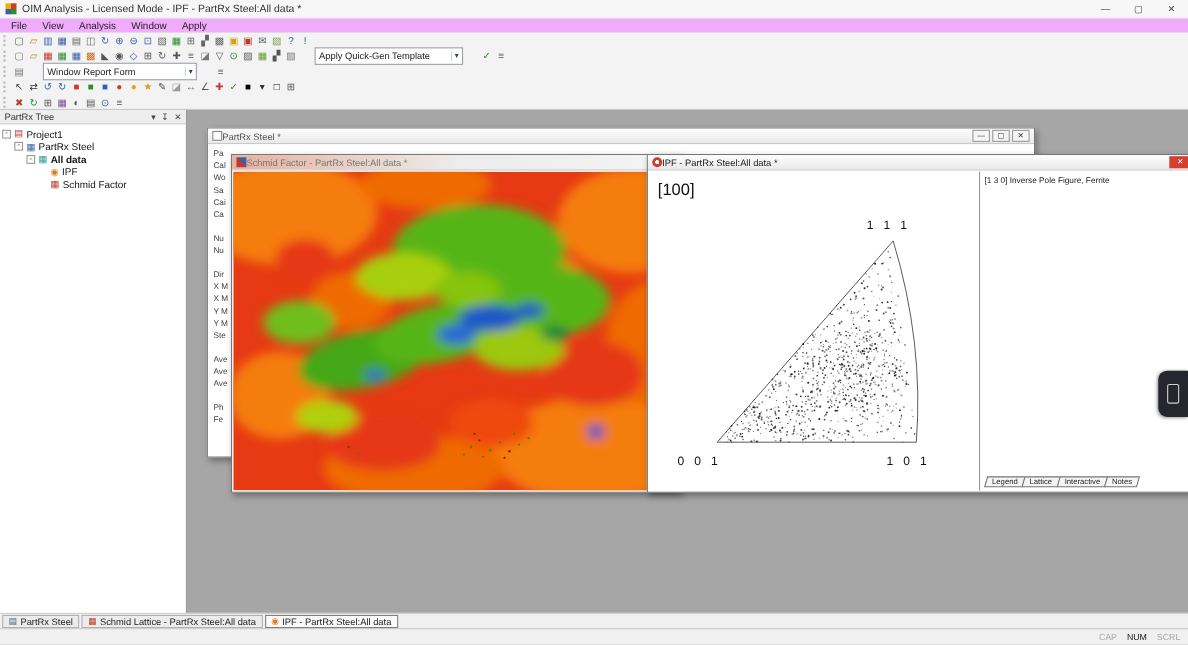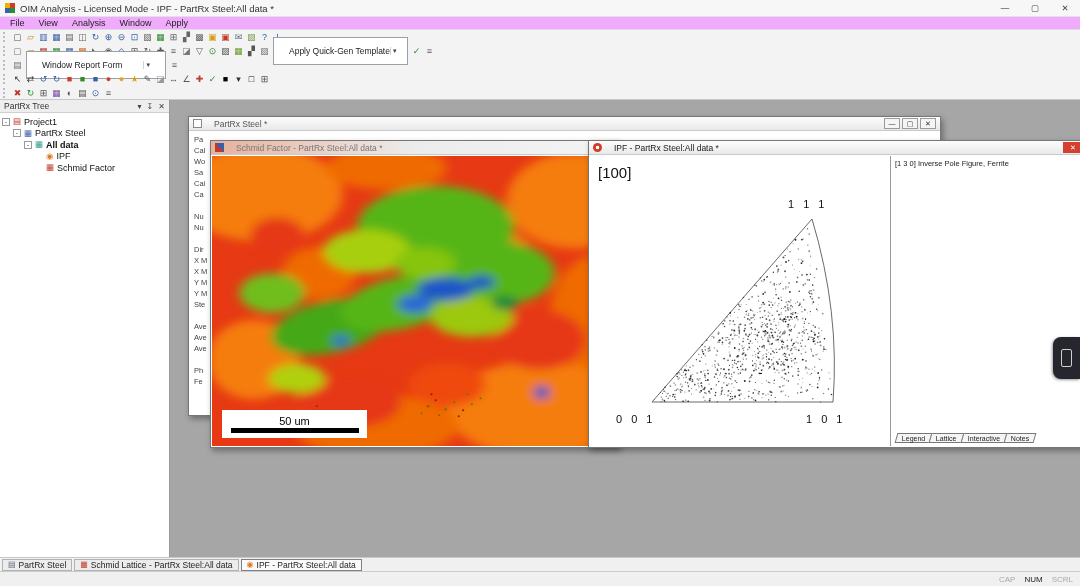--- a/index.html
+++ b/index.html
@@ -15,41 +15,41 @@
 
   
   #menubar{height:13px;display:flex;align-items:center;background:#f0abfc;border-bottom:1px solid #ddd;padding-left:3px}
   .menu-item{padding:0 7px;font-size:9px;color:#222}
 
   
   #toolbars{height:70px;background:#f3f3f3;border-bottom:1px solid #c8c8c8}
   .tb-row{display:flex;align-items:center;height:14px;padding-left:3px}
   .grip{width:5px;height:10px;border-left:2px dotted #bcbcbc;margin-right:3px;flex:none}
   .tb-icon{width:13px;height:12px;display:flex;align-items:center;justify-content:center;font-size:9px;line-height:12px;border-radius:2px;flex:none;cursor:default}
-  .combo{display:flex;align-items:center;height:28px;width:130px;border:1px solid #98a0a8;background:#fff;font-size:8.5px;padding:0 15px;margin:0 2px;white-space:nowrap;overflow:hidden}
+  .combo{display:flex;align-items:center;height:16px;width:130px;border:1px solid #98a0a8;background:#fff;font-size:8.5px;padding:0 3px;margin:0 15px;white-space:nowrap;overflow:hidden}
   .combo .arrow{margin-left:auto;font-size:7px;color:#345;border-left:1px solid #ccd4da;padding-left:2px}
 
   
   #main{height:457px;display:flex}
   #project-panel{width:170px;background:#fff;border-right:1px solid #9a9a9a;display:flex;flex-direction:column;flex:none}
   .panel-header{height:13px;background:#eeeeee;border-bottom:1px solid #d0d0d0;display:flex;align-items:center;font-size:8.5px;color:#333;padding:0 4px;gap:6px}
   .panel-header .ph-icons{margin-left:auto;display:flex;gap:5px;font-size:8px;color:#444}
   #tree{padding:3px 2px;flex:1;overflow:hidden}
   .tree-row{display:flex;align-items:center;height:11.5px;gap:3px;white-space:nowrap}
   .exp{width:8px;height:8px;border:1px solid #9a9a9a;background:#fff;font-size:7px;line-height:6px;text-align:center;color:#333;flex:none}
   .exp.leaf{visibility:hidden}
   .tree-ico{font-size:8.5px;line-height:9px;flex:none}
   .tree-label{font-size:9px;color:#111}
   .tree-label.bold{font-weight:bold}
 
   #mdi{flex:1;background:#a6a6a6;position:relative;overflow:hidden}
 
   
   .child-window{position:absolute;background:#fff;border:1px solid #767676;box-shadow:2px 3px 6px rgba(0,0,0,.35)}
-  .child-title{height:14px;display:flex;align-items:center;gap:12px;padding:0 4px;font-size:8.5px;background:linear-gradient(#fdfdfd,#e9e9e9);border-bottom:1px solid #c9c9c9;color:#555;white-space:nowrap;overflow:hidden}
+  .child-title{height:14px;display:flex;align-items:center;gap:0;padding:0 4px;font-size:8.5px;background:linear-gradient(#fdfdfd,#e9e9e9);border-bottom:1px solid #c9c9c9;color:#555;white-space:nowrap;overflow:hidden}
   .child-title.warm{background:linear-gradient(90deg,#e7b19b,#ececec 50%,#f4f4f4);color:#777}
   .child-title.active{color:#1a1a1a}
   .ct-icon{width:9px;height:9px;flex:none}
   .ico-doc{border:1px solid #8a8a8a;background:#fdfdfd}
   .ico-map{background:linear-gradient(45deg,#c0392b 50%,#3a5fa8 50%)}
   .ico-ipf{border-radius:50%;background:radial-gradient(circle,#ffffff 28%,#d23b2a 32%)}
   .ctl-btn{width:16px;height:11px;border:1px solid #9a9a9a;background:#f5f5f5;font-size:7px;line-height:9px;text-align:center;color:#333;margin-left:2px;flex:none}
   .ctl-red{margin-left:auto;width:20px;height:11px;background:#d4402f;color:#fff;font-size:7px;line-height:11px;text-align:center;flex:none}
 
   
@@ -372,24 +372,20 @@
             <circle cx="208" cy="261" r="1" fill="#7a6a00"></circle>
               <circle cx="226" cy="262" r="1" fill="#8a2a00"></circle>
             <circle cx="192" cy="259" r="1" fill="#6a7a00"></circle>
               <circle cx="201" cy="240" r="1" fill="#8a2a00"></circle>
             <circle cx="96" cy="252" r="1" fill="#7a3a00"></circle>
               <circle cx="104" cy="258" r="1" fill="#7a6a00"></circle>
             <circle cx="246" cy="244" r="1" fill="#7a6a00"></circle>
               <circle cx="234" cy="240" r="1" fill="#6a7a00"></circle>
           </g>
         </svg>
-        <div class="scalebar">
-          <div class="lbl">50 um</div>
-          <div class="bar"></div>
-        </div>
       </div>
     </div>
 
     <div class="child-window" style="left:418px;top:40px;width:500px;height:308px;z-index:3">
       <div class="child-title active">
         <span class="ct-icon ico-ipf"></span>
         <span>IPF - PartRx Steel:All data *</span>
         <span class="ctl-red">✕</span>
       </div>
       <div class="ipf-body">

